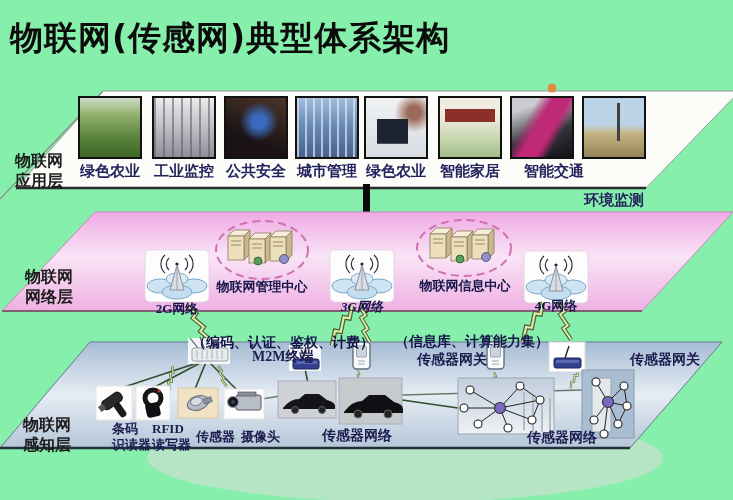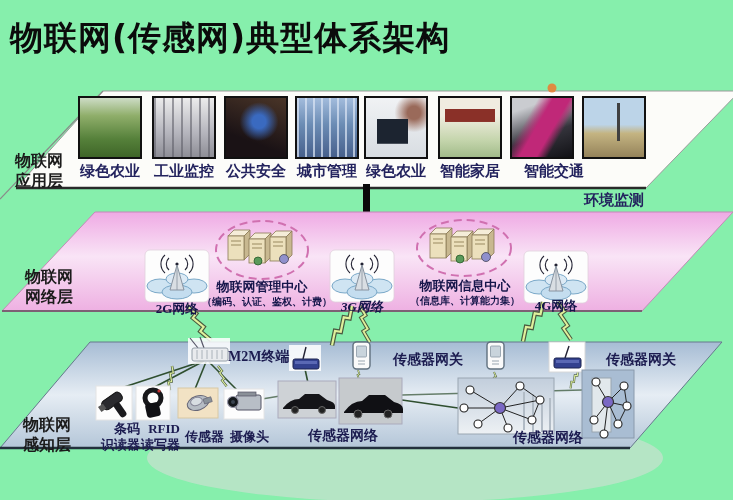--- a/index.html
+++ b/index.html
@@ -8,24 +8,24 @@
   #bg{position:absolute;left:0;top:0;}
   .abs{position:absolute;}
   .title{font-size:33px;font-weight:800;color:#0b0b0b;letter-spacing:1px;
          font-family:"DejaVu Sans",sans-serif;white-space:nowrap;}
   .layer-name{font-size:16px;font-weight:700;color:#1b1b1b;line-height:20px;text-align:center;
               font-family:"Liberation Serif",serif;}
   .app-label{font-size:15px;font-weight:700;color:#23235e;text-align:center;width:72px;
              font-family:"Liberation Serif",serif;white-space:nowrap;}
   .net-label{font-size:13px;font-weight:700;color:#15154a;text-align:center;
              font-family:"Liberation Serif",serif;white-space:nowrap;}
-  .net-sub{font-size:10px;font-weight:700;color:#15154a;text-align:center;
-           font-family:"Liberation Serif",serif;white-space:nowrap;}
-  .dev-label{font-size:13px;font-weight:700;color:#1c1c50;text-align:right;line-height:16px;
-             font-family:"Liberation Serif",serif;white-space:nowrap;}
+  .net-sub{font-size:14px;font-weight:700;color:#15154a;text-align:center;
+           font-family:"Liberation Serif",serif;white-space:nowrap;margin-top:39px;}
+  .dev-label{font-size:13px;font-weight:700;color:#1c1c50;text-align:left;line-height:16px;
+             font-family:"Liberation Serif",serif;white-space:nowrap;margin-left:24px;}
   .photo{position:absolute;top:96px;width:64px;height:63px;border:2px solid #111;box-sizing:border-box;}
   .p1{background:linear-gradient(180deg,#cddcc6 0%,#8fae6a 30%,#55803a 70%,#3f6628 100%);}
   .p2{background:repeating-linear-gradient(90deg,rgba(90,90,100,.55) 0 2px,transparent 2px 9px),
       linear-gradient(180deg,#ececec,#b4b4bc 60%,#8e8e96);}
   .p3{background:radial-gradient(circle at 55% 40%,#3a6ac0 0 14%,rgba(0,0,0,0) 40%),
       linear-gradient(200deg,#4a3528,#1a1215 70%);}
   .p4{background:repeating-linear-gradient(90deg,rgba(220,230,245,.7) 0 2px,transparent 2px 8px),
       linear-gradient(180deg,#a3bcdc 0%,#6b8cb4 45%,#47608c 100%);}
   .p5{background:linear-gradient(#1c2430,#1c2430) 38% 62%/52% 42% no-repeat,
       radial-gradient(circle at 80% 25%,#9a6a5a 0 10%,transparent 30%),

